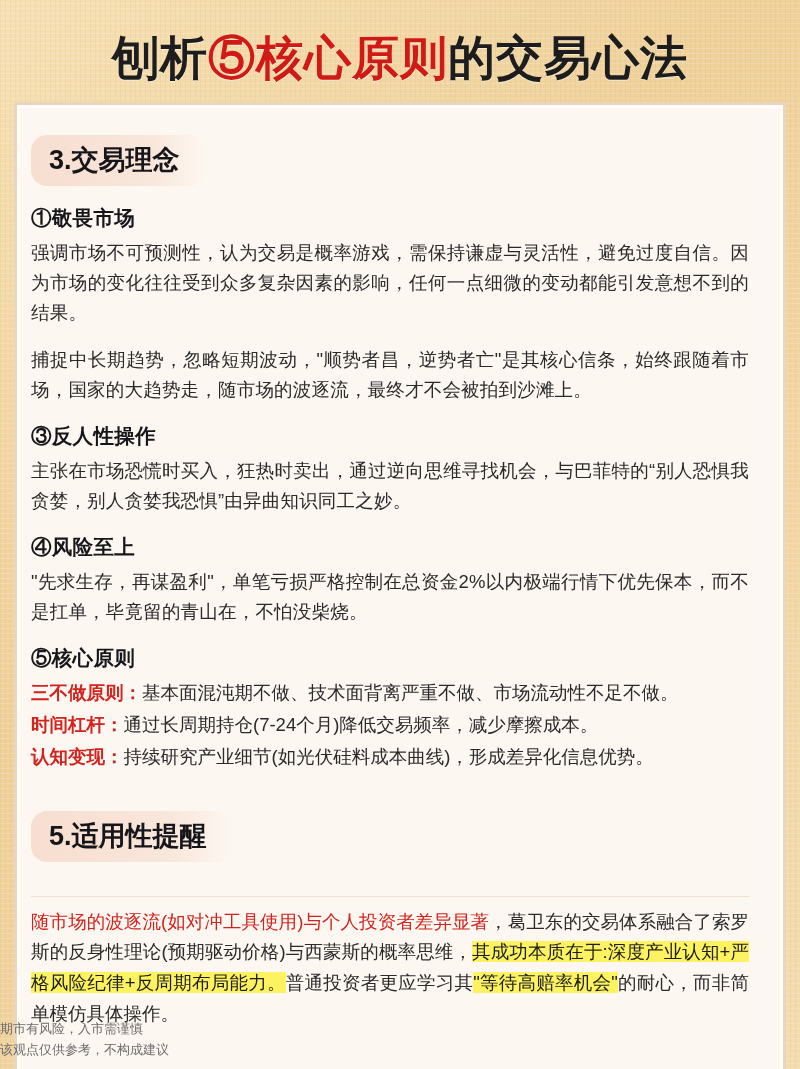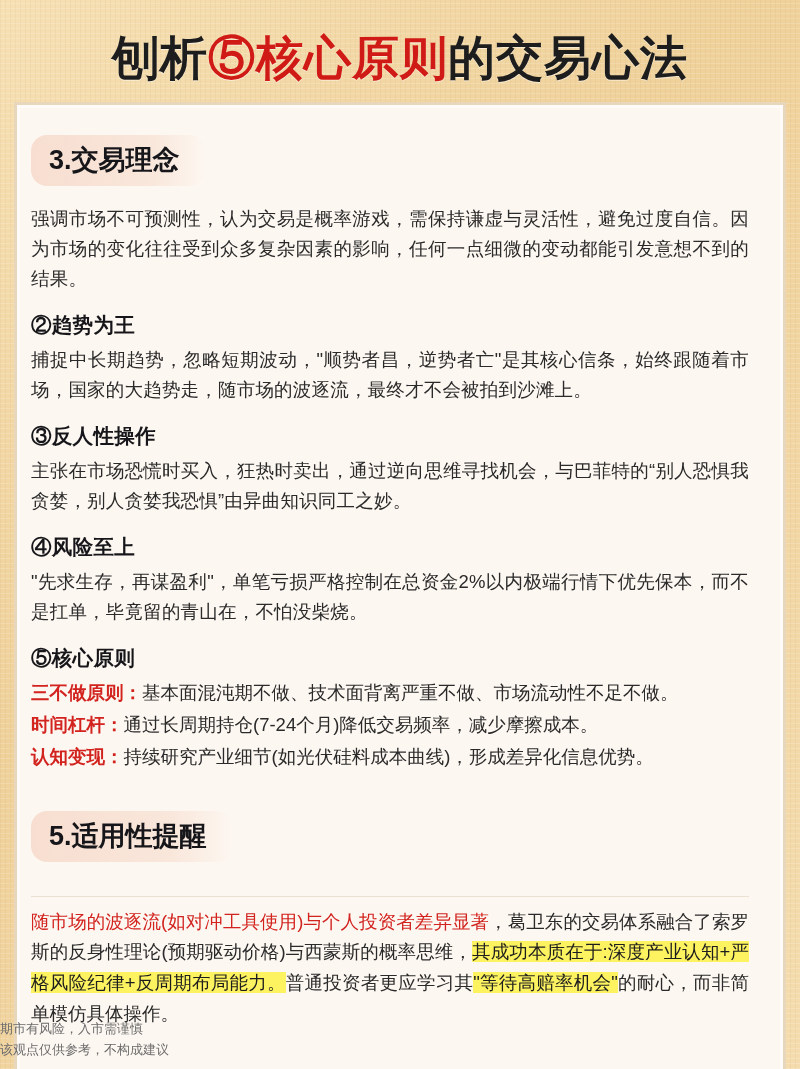--- a/index.html
+++ b/index.html
@@ -141,25 +141,25 @@
 
   <div class="title-band">
     <div class="title"><span>刨析</span><span class="hl">⑤核心原则</span><span>的交易心法</span></div>
   </div>
 
   <div class="card">
 
     <div class="section-head">3.交易理念</div>
 
     <div class="item">
+      <div class="item-title">①敬畏市场</div>
       <div class="item-body">强调市场不可预测性，认为交易是概率游戏，需保持谦虚与灵活性，避免过度自信。因为市场的变化往往受到众多复杂因素的影响，任何一点细微的变动都能引发意想不到的结果。</div>
     </div>
 
     <div class="item">
-      <div class="item-title">②趋势为王</div>
       <div class="item-body">捕捉中长期趋势，忽略短期波动，"顺势者昌，逆势者亡"是其核心信条，始终跟随着市场，国家的大趋势走，随市场的波逐流，最终才不会被拍到沙滩上。</div>
     </div>
 
     <div class="item">
       <div class="item-title">③反人性操作</div>
       <div class="item-body">主张在市场恐慌时买入，狂热时卖出，通过逆向思维寻找机会，与巴菲特的“别人恐惧我贪婪，别人贪婪我恐惧”由异曲知识同工之妙。</div>
     </div>
 
     <div class="item">
       <div class="item-title">④风险至上</div>

